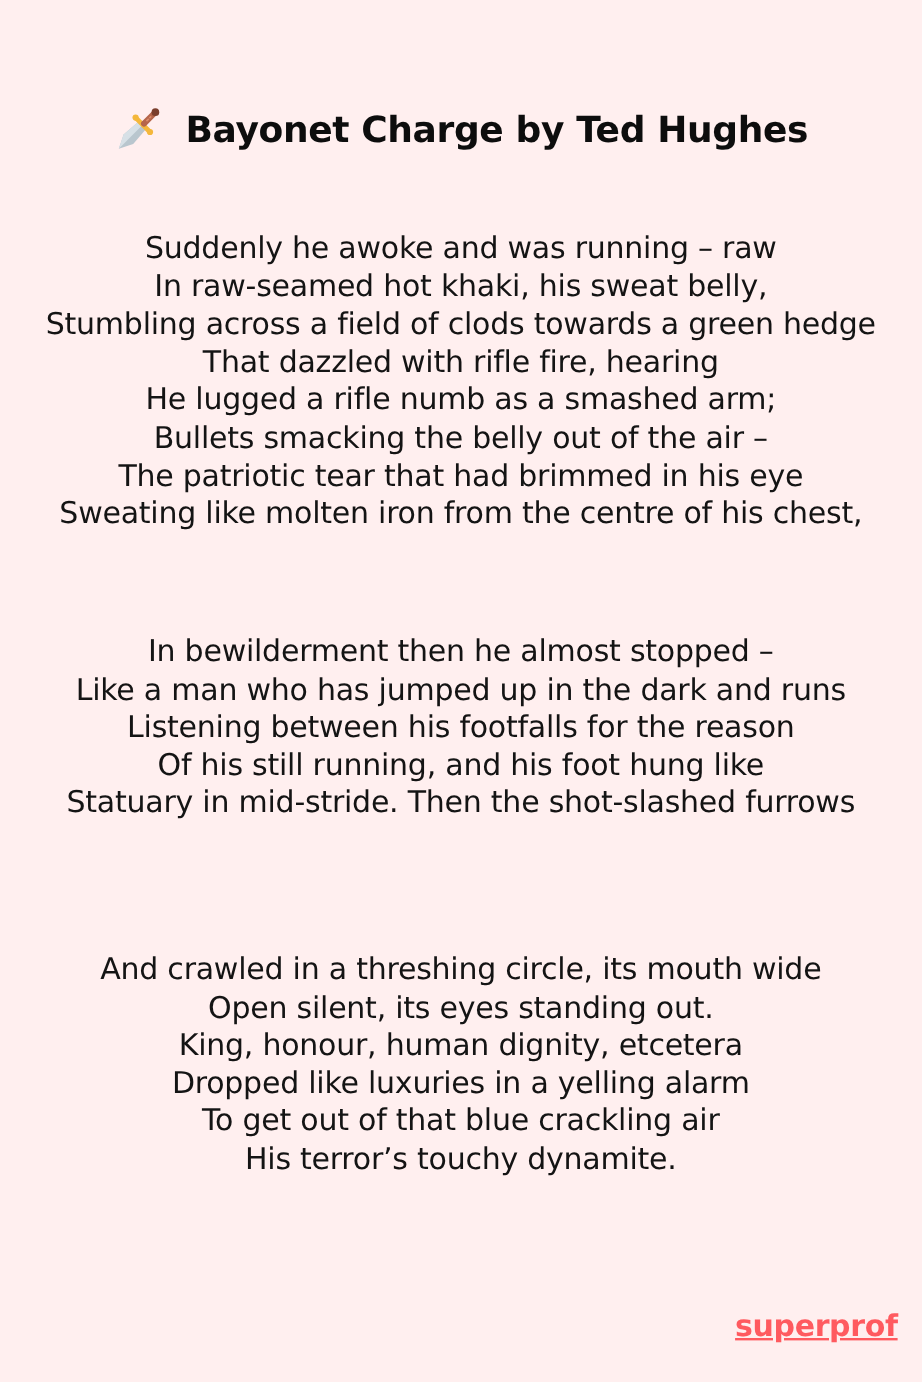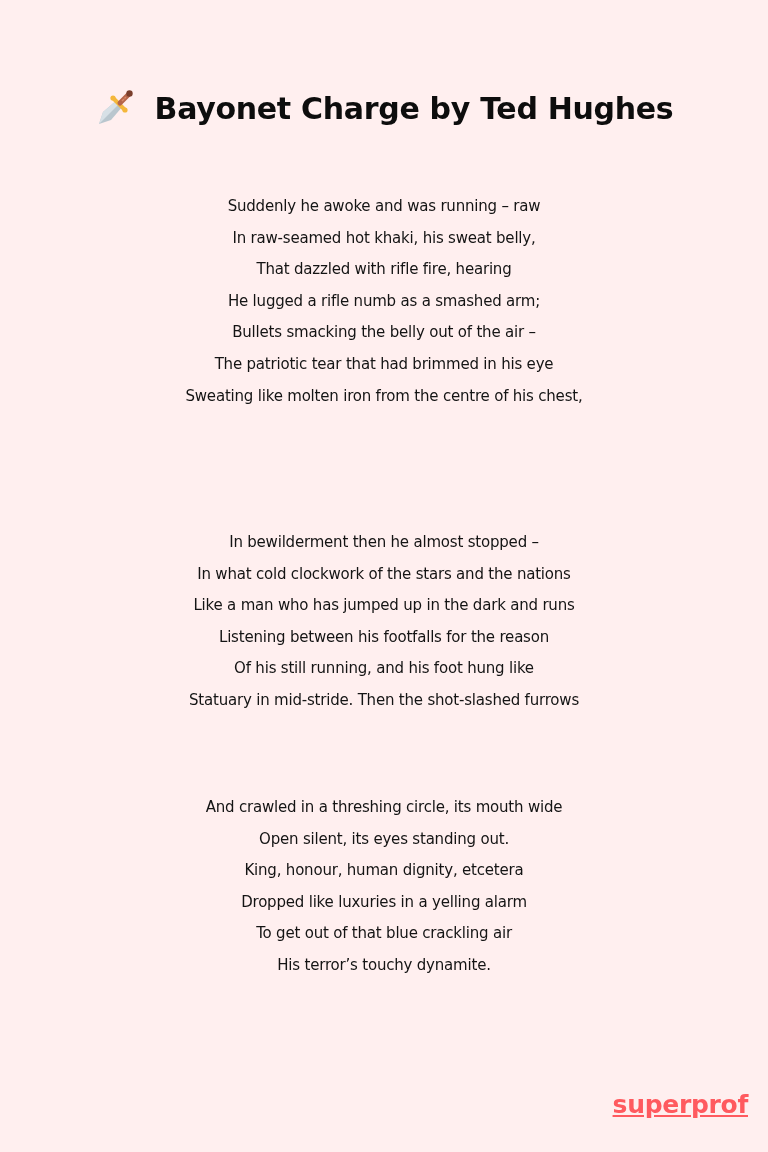--- a/index.html
+++ b/index.html
@@ -45,21 +45,21 @@
       text-align: center;
     }
     .stanza {
       position: absolute;
       left: 0;
       width: 768px;
       text-align: center;
     }
     .line {
       display: block;
-      font-size: 15px;
+      font-size: 25px;
       line-height: 31.6px;
       letter-spacing: -0.2px;
       color: #141414;
       white-space: nowrap;
     }
     .stanza-1 { top: 191px; }
     .stanza-2 { top: 507px; margin-top: 20px; }
     .stanza-3 { top: 792px; }
     .logo {
       position: absolute;
@@ -93,30 +93,30 @@
       <circle cx="34.5" cy="5.5" r="3.2" fill="#7A3E2C"></circle>
     </svg>
   </span>
   <h1 class="title">Bayonet Charge by Ted Hughes</h1>
 </div>
 
 <div class="poem">
   <div class="stanza stanza-1">
     <span class="line">Suddenly he awoke and was running – raw</span>
     <span class="line">In raw-seamed hot khaki, his sweat belly,</span>
+    <span class="line">Stumbling across a field of clods towards a green hedge</span>
     <span class="line">That dazzled with rifle fire, hearing</span>
     <span class="line">He lugged a rifle numb as a smashed arm;</span>
     <span class="line">Bullets smacking the belly out of the air –</span>
     <span class="line">The patriotic tear that had brimmed in his eye</span>
     <span class="line">Sweating like molten iron from the centre of his chest,</span>
   </div>
 
   <div class="stanza stanza-2">
     <span class="line">In bewilderment then he almost stopped –</span>
-    <span class="line">In what cold clockwork of the stars and the nations</span>
     <span class="line">Like a man who has jumped up in the dark and runs</span>
     <span class="line">Listening between his footfalls for the reason</span>
     <span class="line">Of his still running, and his foot hung like</span>
     <span class="line">Statuary in mid-stride. Then the shot-slashed furrows</span>
   </div>
 
   <div class="stanza stanza-3">
     <span class="line">And crawled in a threshing circle, its mouth wide</span>
     <span class="line">Open silent, its eyes standing out.</span>
     <span class="line">King, honour, human dignity, etcetera</span>

